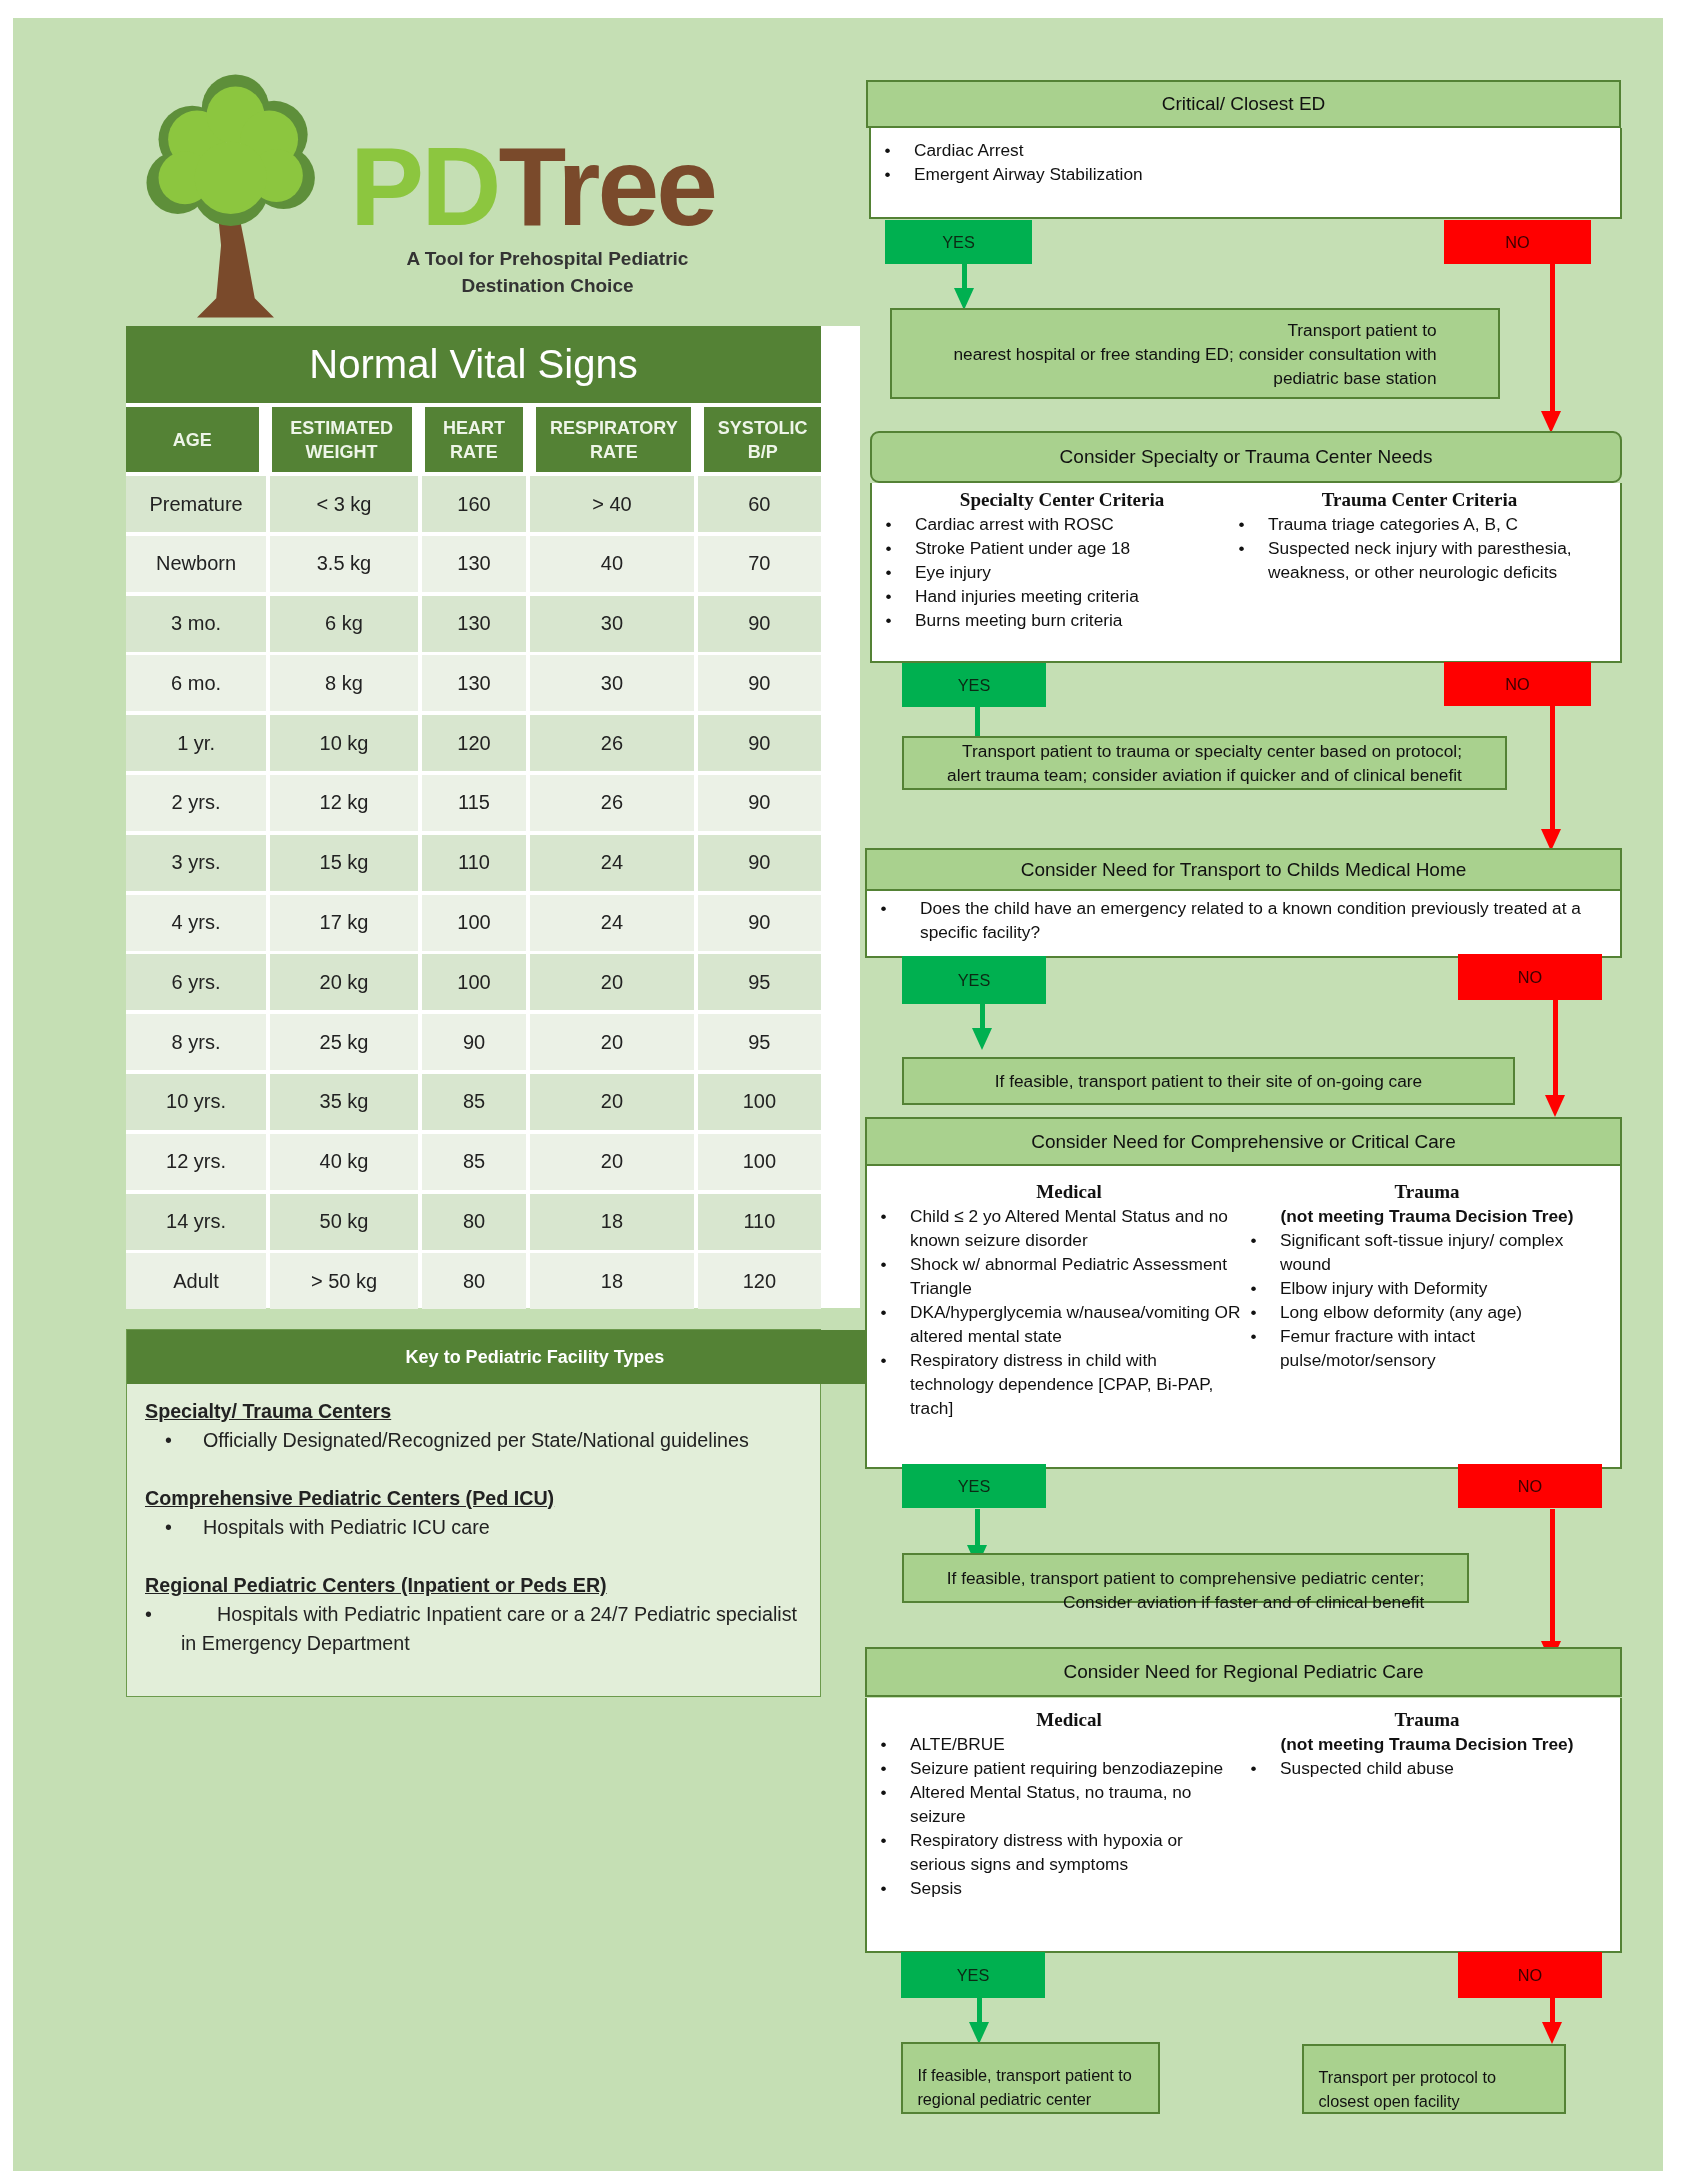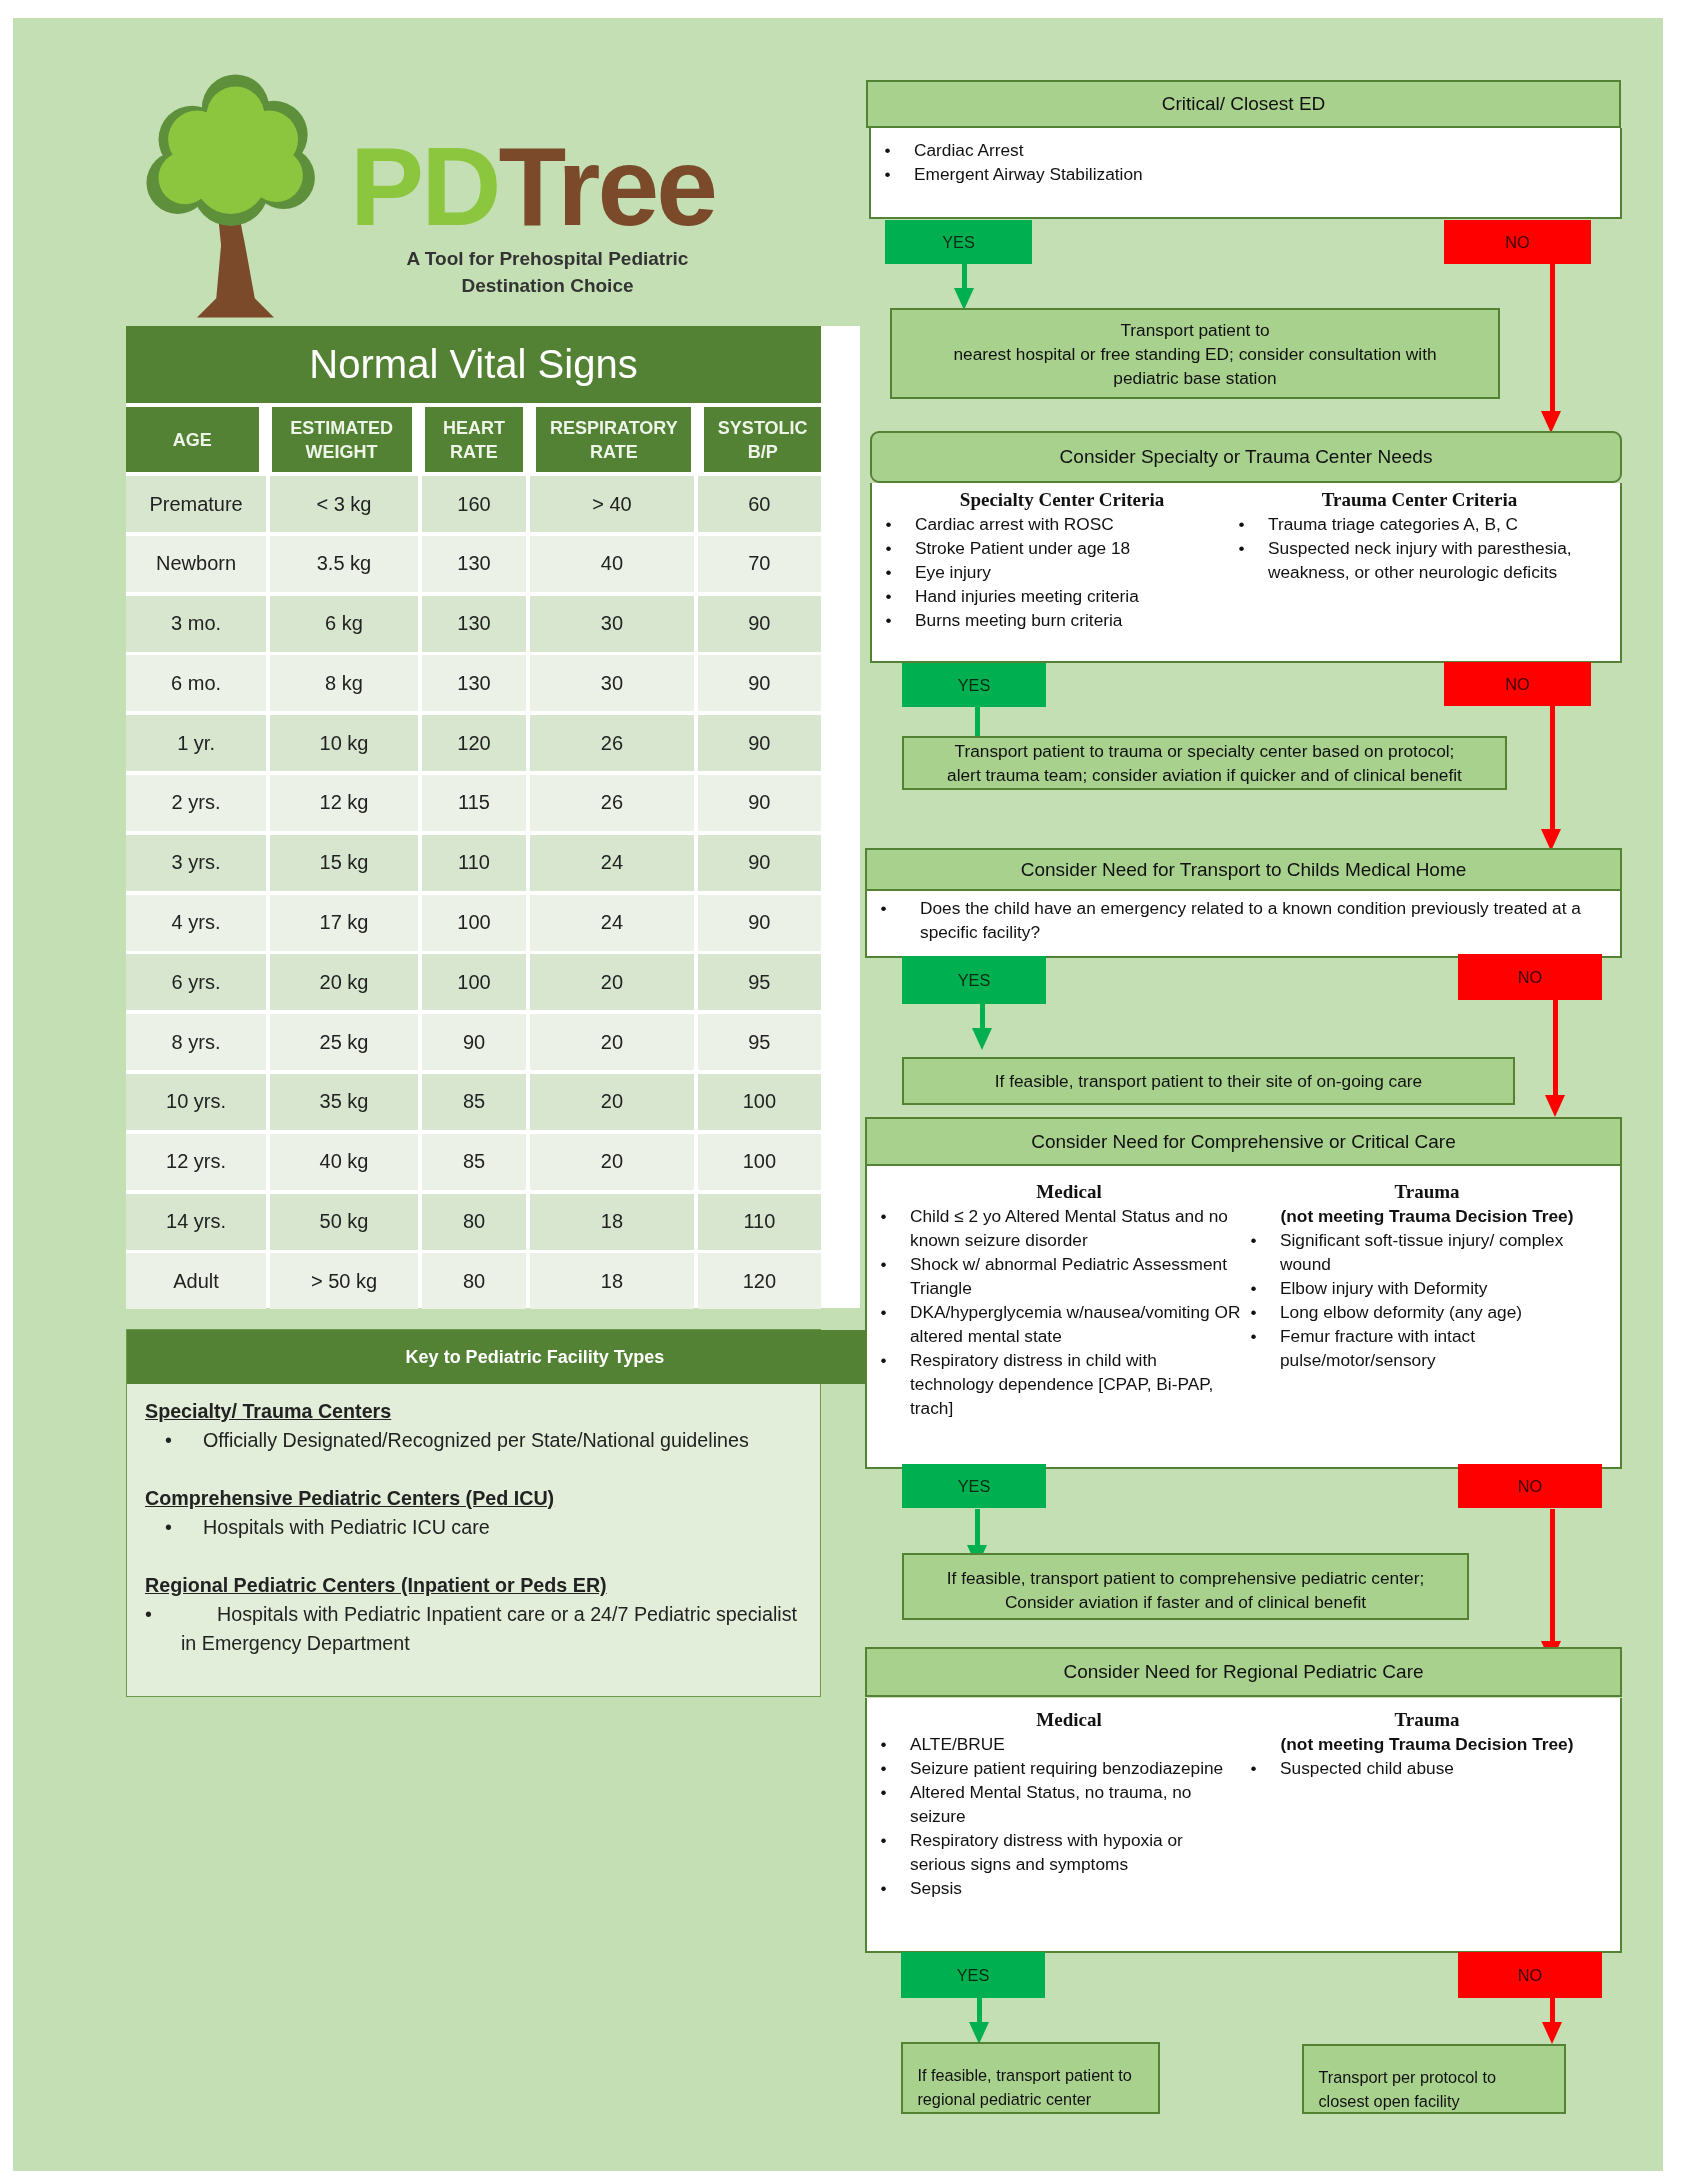--- a/index.html
+++ b/index.html
@@ -44,21 +44,21 @@
   .fc-head { background:#a9d18e; border:2.4px solid #548235; font-size:19px; text-align:center;
              display:flex; align-items:center; justify-content:center; color:#111; }
   .fc-body { background:#ffffff; border:2.4px solid #548235; border-top:none; font-size:17.3px; line-height:24px; color:#111; }
   .fc-body ul { margin:0; padding:0; list-style:none; }
   .fc-body li { position:relative; padding-left:43px; }
   .fc-body li::before { content:"•"; position:absolute; left:13.5px; }
   .col-title { font-family:"Liberation Serif", serif; font-weight:bold; font-size:19px; text-align:center; line-height:24px; }
   .col-sub { font-weight:bold; text-align:center; font-size:17.3px; line-height:24px; }
   .yes { background:#00b050; color:#0b2a14; font-size:16.3px; display:flex; align-items:center; justify-content:center; }
   .no { background:#ff0000; color:#3a0000; font-size:16.3px; display:flex; align-items:center; justify-content:center; }
-  .outcome { background:#a9d18e; border:2.4px solid #548235; font-size:17.3px; line-height:24px; text-align:center;
+  .outcome { background:#a9d18e; border:2.4px solid #548235; font-size:17.3px; line-height:24px; text-align:right;
              display:flex; align-items:center; justify-content:center; color:#111; padding:0 14.4px; }
   .outcome.left { text-align:left; justify-content:flex-start; align-items:flex-start; padding-top:19px; font-size:16.3px; }
   .vline-g { background:#00b050; width:4.8px; }
   .vline-r { background:#ff0000; width:4.8px; }
   .tri-g { width:0; height:0; border-left:10.6px solid transparent; border-right:10.6px solid transparent; border-top:22px solid #00b050; }
   .tri-r { width:0; height:0; border-left:10.6px solid transparent; border-right:10.6px solid transparent; border-top:22px solid #ff0000; }
 </style>
 </head>
 <body>
 
@@ -299,21 +299,21 @@
       <li>Femur fracture with intact pulse/motor/sensory</li>
     </ul>
   </div>
 </div>
 <div class="abs yes" style="left:902px;top:1464px;width:144px;height:44px;">YES</div>
 <div class="abs no" style="left:1458px;top:1464px;width:144px;height:44px;">NO</div>
 <div class="abs vline-g" style="left:975px;top:1509px;height:38px;"></div>
 <div class="abs tri-g" style="left:967px;top:1545px;"></div>
 <div class="abs vline-r" style="left:1550px;top:1509px;height:135px;"></div>
 <div class="abs tri-r" style="left:1541px;top:1641px;"></div>
-<div class="abs outcome" style="left:902px;top:1553px;width:567px;height:67px;white-space:pre-line;align-items:flex-start;padding-top:10.6px;">If feasible, transport patient to comprehensive pediatric center;
+<div class="abs outcome" style="left:902px;top:1553px;width:567px;height:50px;white-space:pre-line;align-items:flex-start;padding-top:10.6px;">If feasible, transport patient to comprehensive pediatric center;
 Consider aviation if faster and of clinical benefit</div>
 
 <div class="abs fc-head" style="left:865px;top:1647px;width:757px;height:50px;">Consider Need for Regional Pediatric Care</div>
 <div class="abs fc-body" style="left:865px;top:1698px;width:757px;height:255px;">
   <div class="abs" style="left:0;top:9.6px;width:375px;">
     <div class="col-title" style="padding-left:29px;">Medical</div>
     <ul>
       <li>ALTE/BRUE</li>
       <li>Seizure patient requiring benzodiazepine</li>
       <li>Altered Mental Status, no trauma, no seizure</li>

